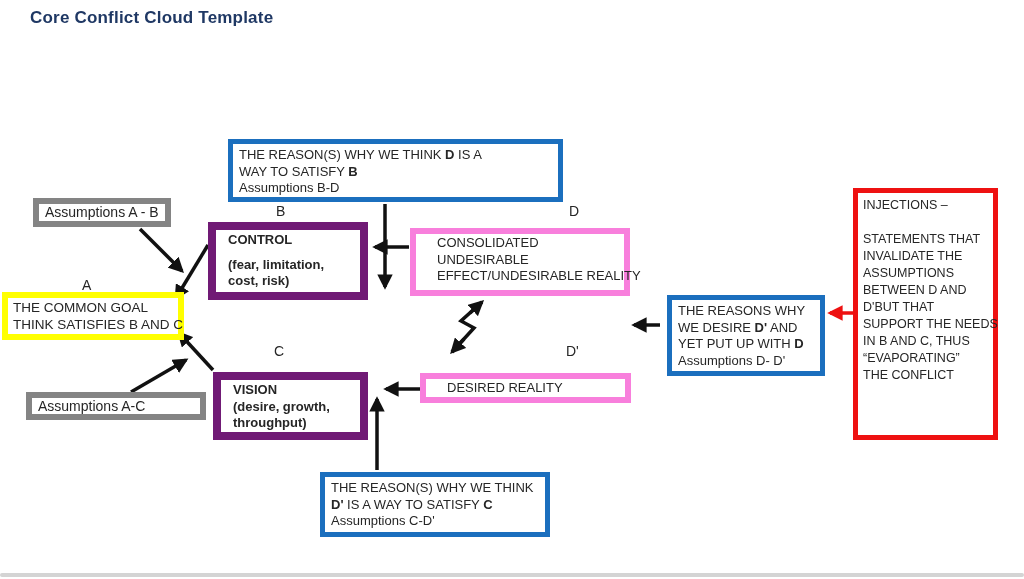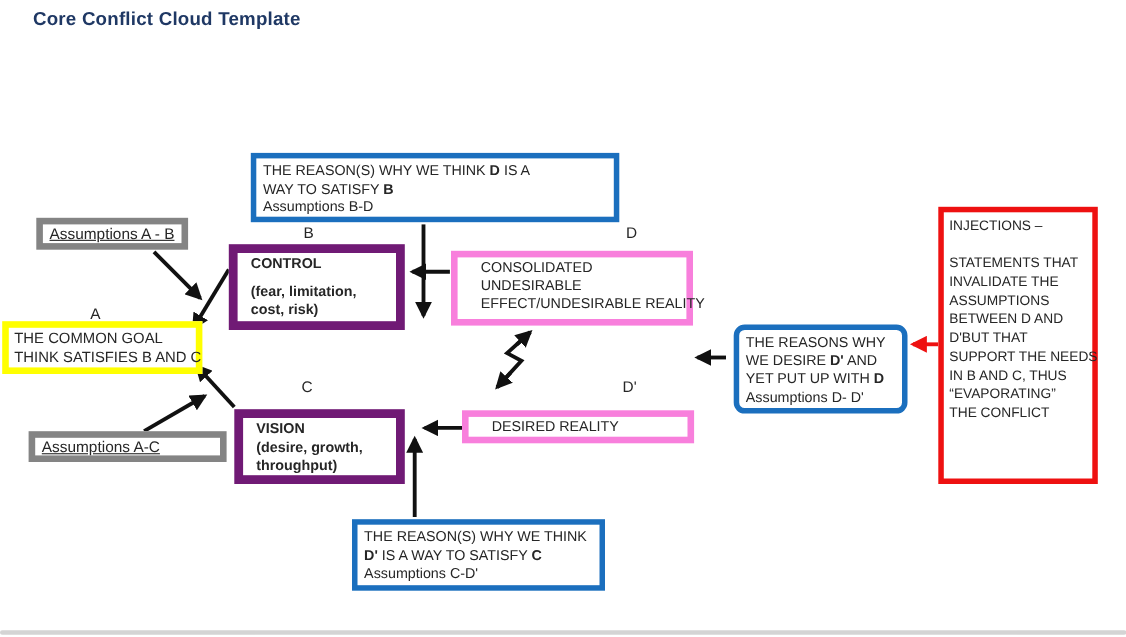--- a/index.html
+++ b/index.html
@@ -10,21 +10,21 @@
                border-radius:3px;}
   .title{position:absolute;left:30px;top:8px;font-size:17px;font-weight:bold;color:#1F3864;
          letter-spacing:.2px;}
   .box{position:absolute;box-sizing:border-box;background:#fff;font-size:13px;line-height:16.5px;}
   .box .ln{white-space:nowrap;}
   .box .ln.blank{height:8px;}
   .b-blue{border:5px solid #1B6FBE;padding:3px 6px;}
   .b-green{border:8px solid #701a75;padding:2px 12px;font-weight:bold;}
   .b-pink{border:6px solid #F87FDC;padding:1px 21px;}
   .b-yellow{border:6px solid #FFFF00;padding:2px 5px;font-size:13.5px;}
-  .b-gray{border:6px solid #848484;padding:1px 6px;font-size:14px;line-height:15px;text-decoration:underline;}
+  .b-gray{border:6px solid #848484;padding:1px 6px;font-size:14px;line-height:15px;}
   .b-red{border:5px solid #EE1111;padding:4px 5px;font-size:12.5px;line-height:17px;}
   .lbl{position:absolute;font-size:14px;color:#262626;}
   svg.arrows{position:absolute;left:0;top:0;width:1024px;height:579px;pointer-events:none;}
 </style>
 </head>
 <body>
 
 <div class="slide">
 
   <div class="title">Core Conflict Cloud Template</div>
@@ -82,21 +82,21 @@
       <div class="ln">CONSOLIDATED</div>
       <div class="ln">UNDESIRABLE</div>
       <div class="ln">EFFECT/UNDESIRABLE REALITY</div>
     </div>
 
   <div class="box b-yellow" style="left:2px;top:292px;width:182px;height:48px;">
       <div class="ln">THE COMMON GOAL</div>
       <div class="ln">THINK SATISFIES B AND C</div>
     </div>
 
-  <div class="box b-blue" style="left:667px;top:295px;width:158px;height:81px;border-radius:10px;">
+  <div class="box b-blue" style="left:667px;top:295px;width:158px;height:81px;">
       <div class="ln"><span>THE REASONS WHY</span></div>
       <div class="ln"><span>WE DESIRE </span><b>D'</b><span> AND</span></div>
       <div class="ln"><span>YET PUT UP WITH </span><b>D</b></div>
       <div class="ln"><span>Assumptions D- D'</span></div>
     </div>
 
   <div class="box b-red" style="left:853px;top:188px;width:145px;height:252px;">
       <div class="ln">INJECTIONS –</div>
       <div class="ln">&nbsp;</div>
       <div class="ln">STATEMENTS THAT</div>

